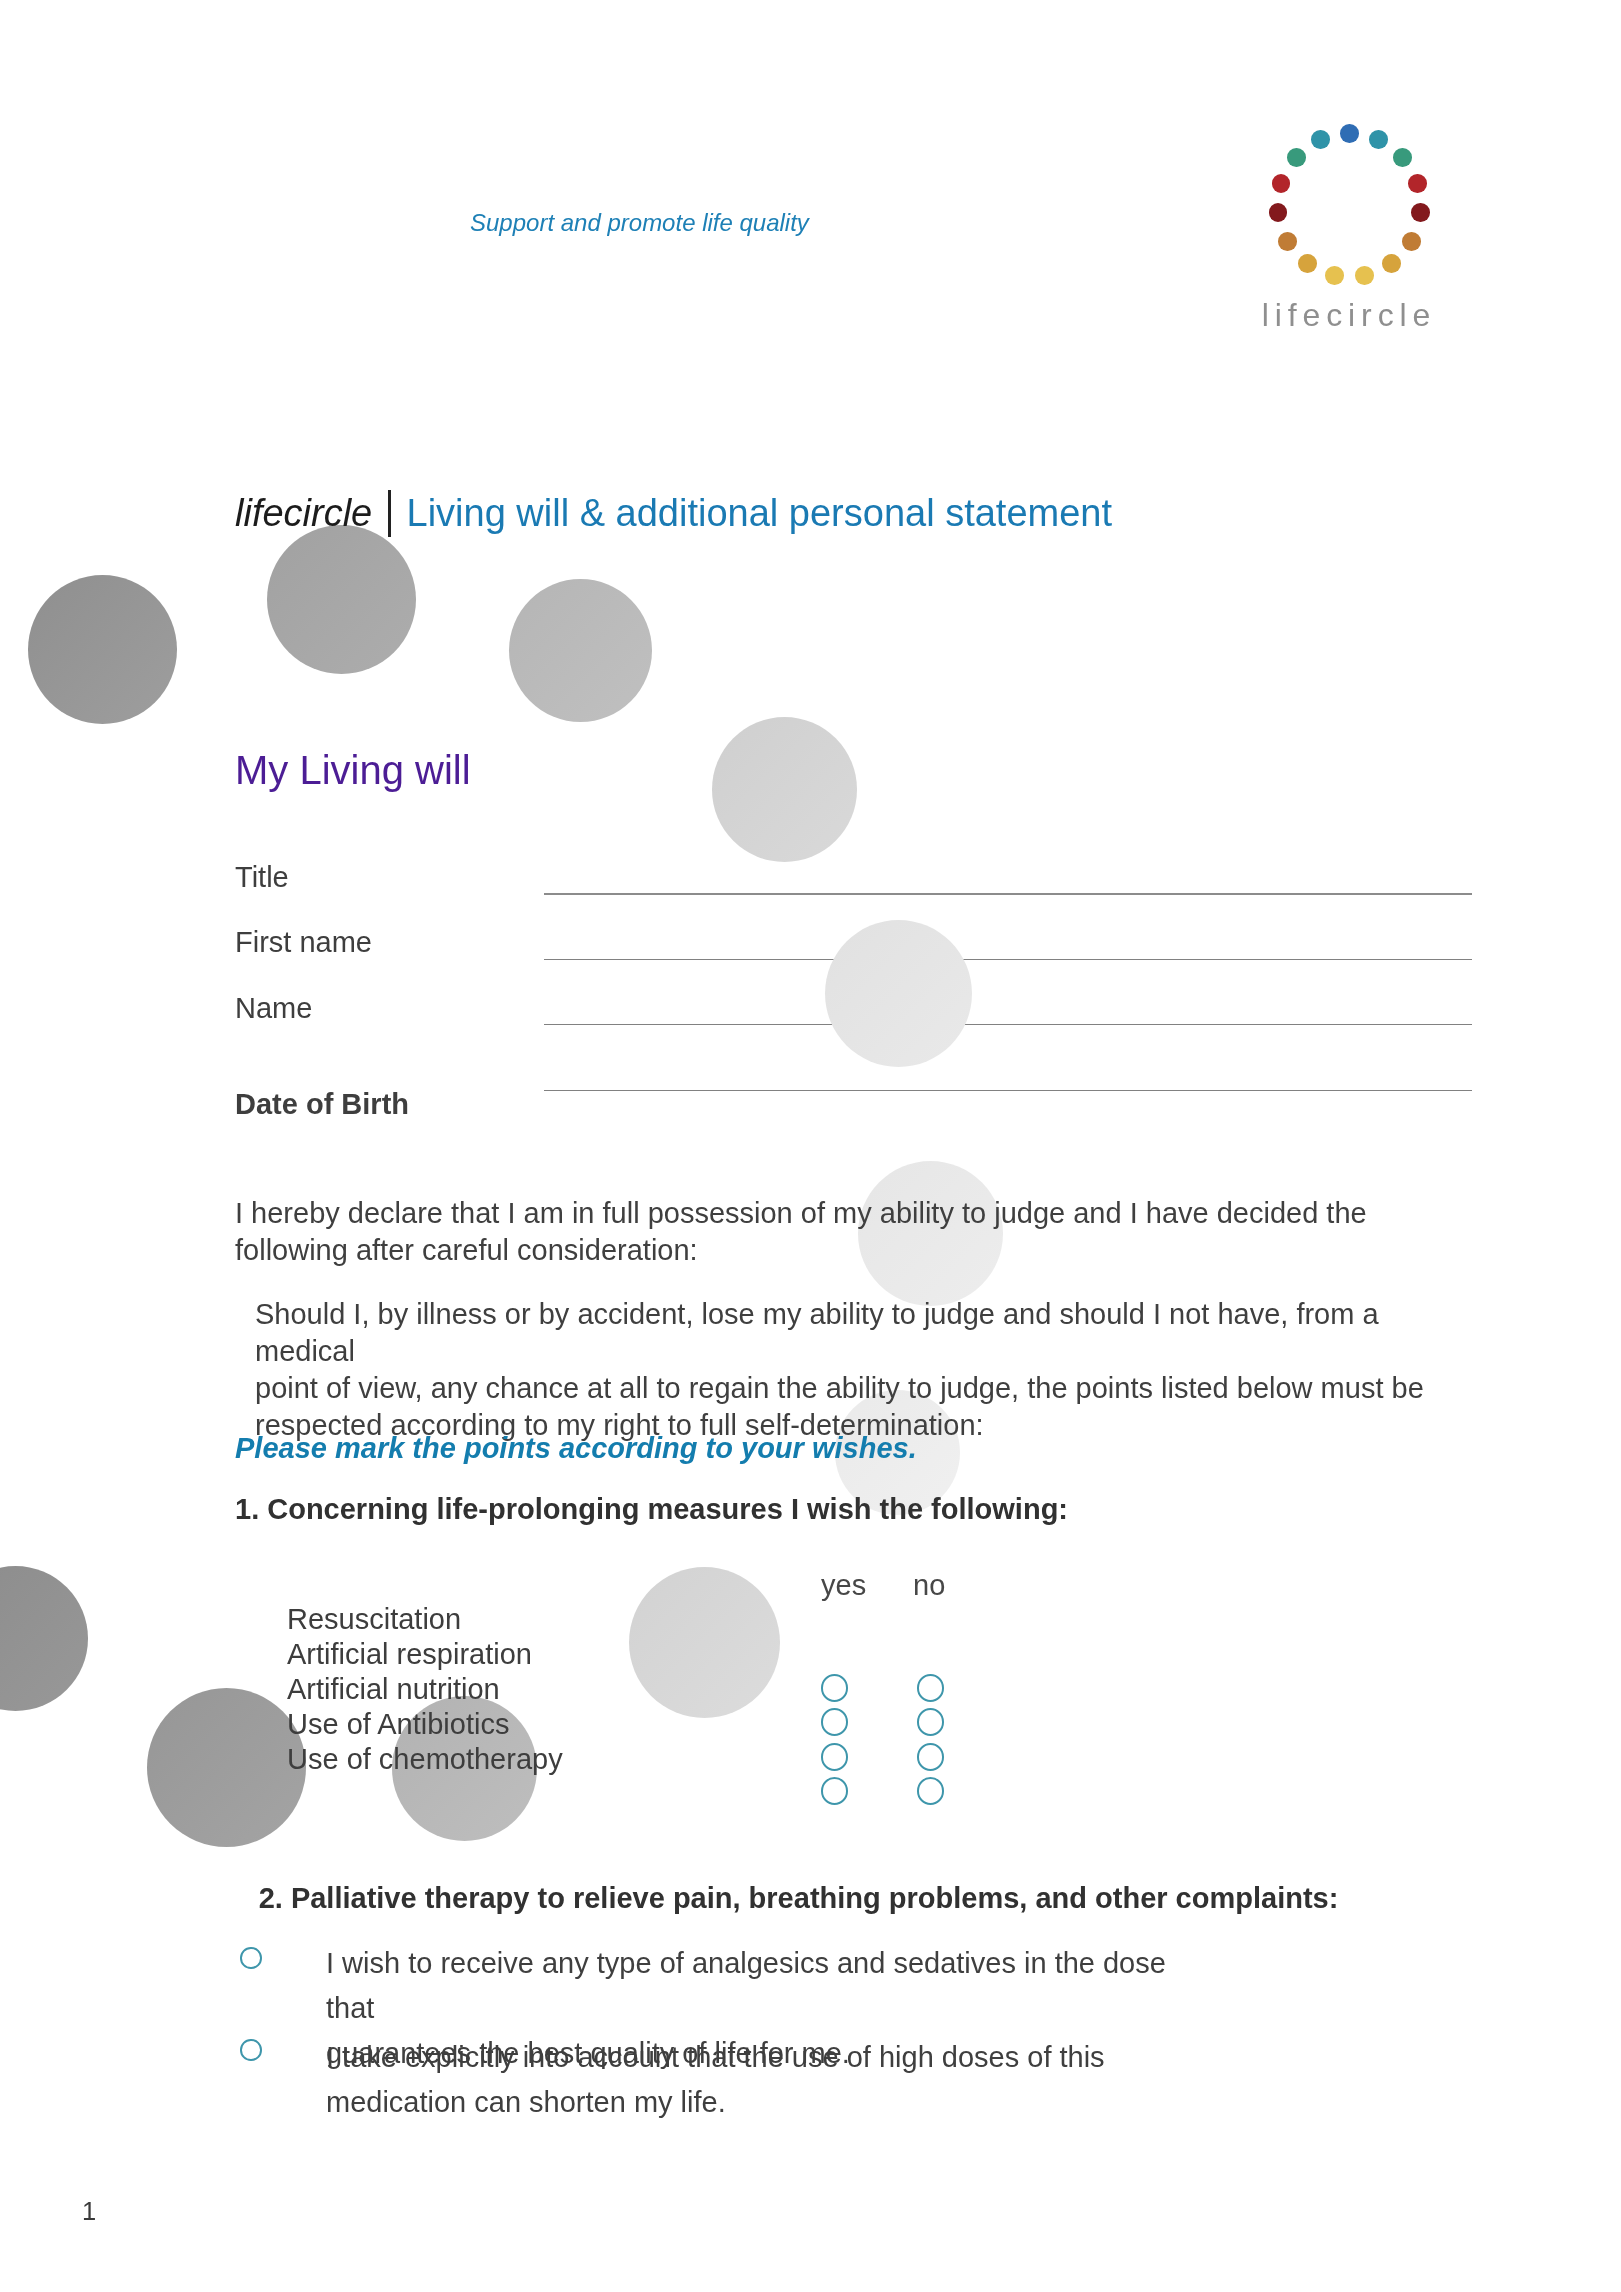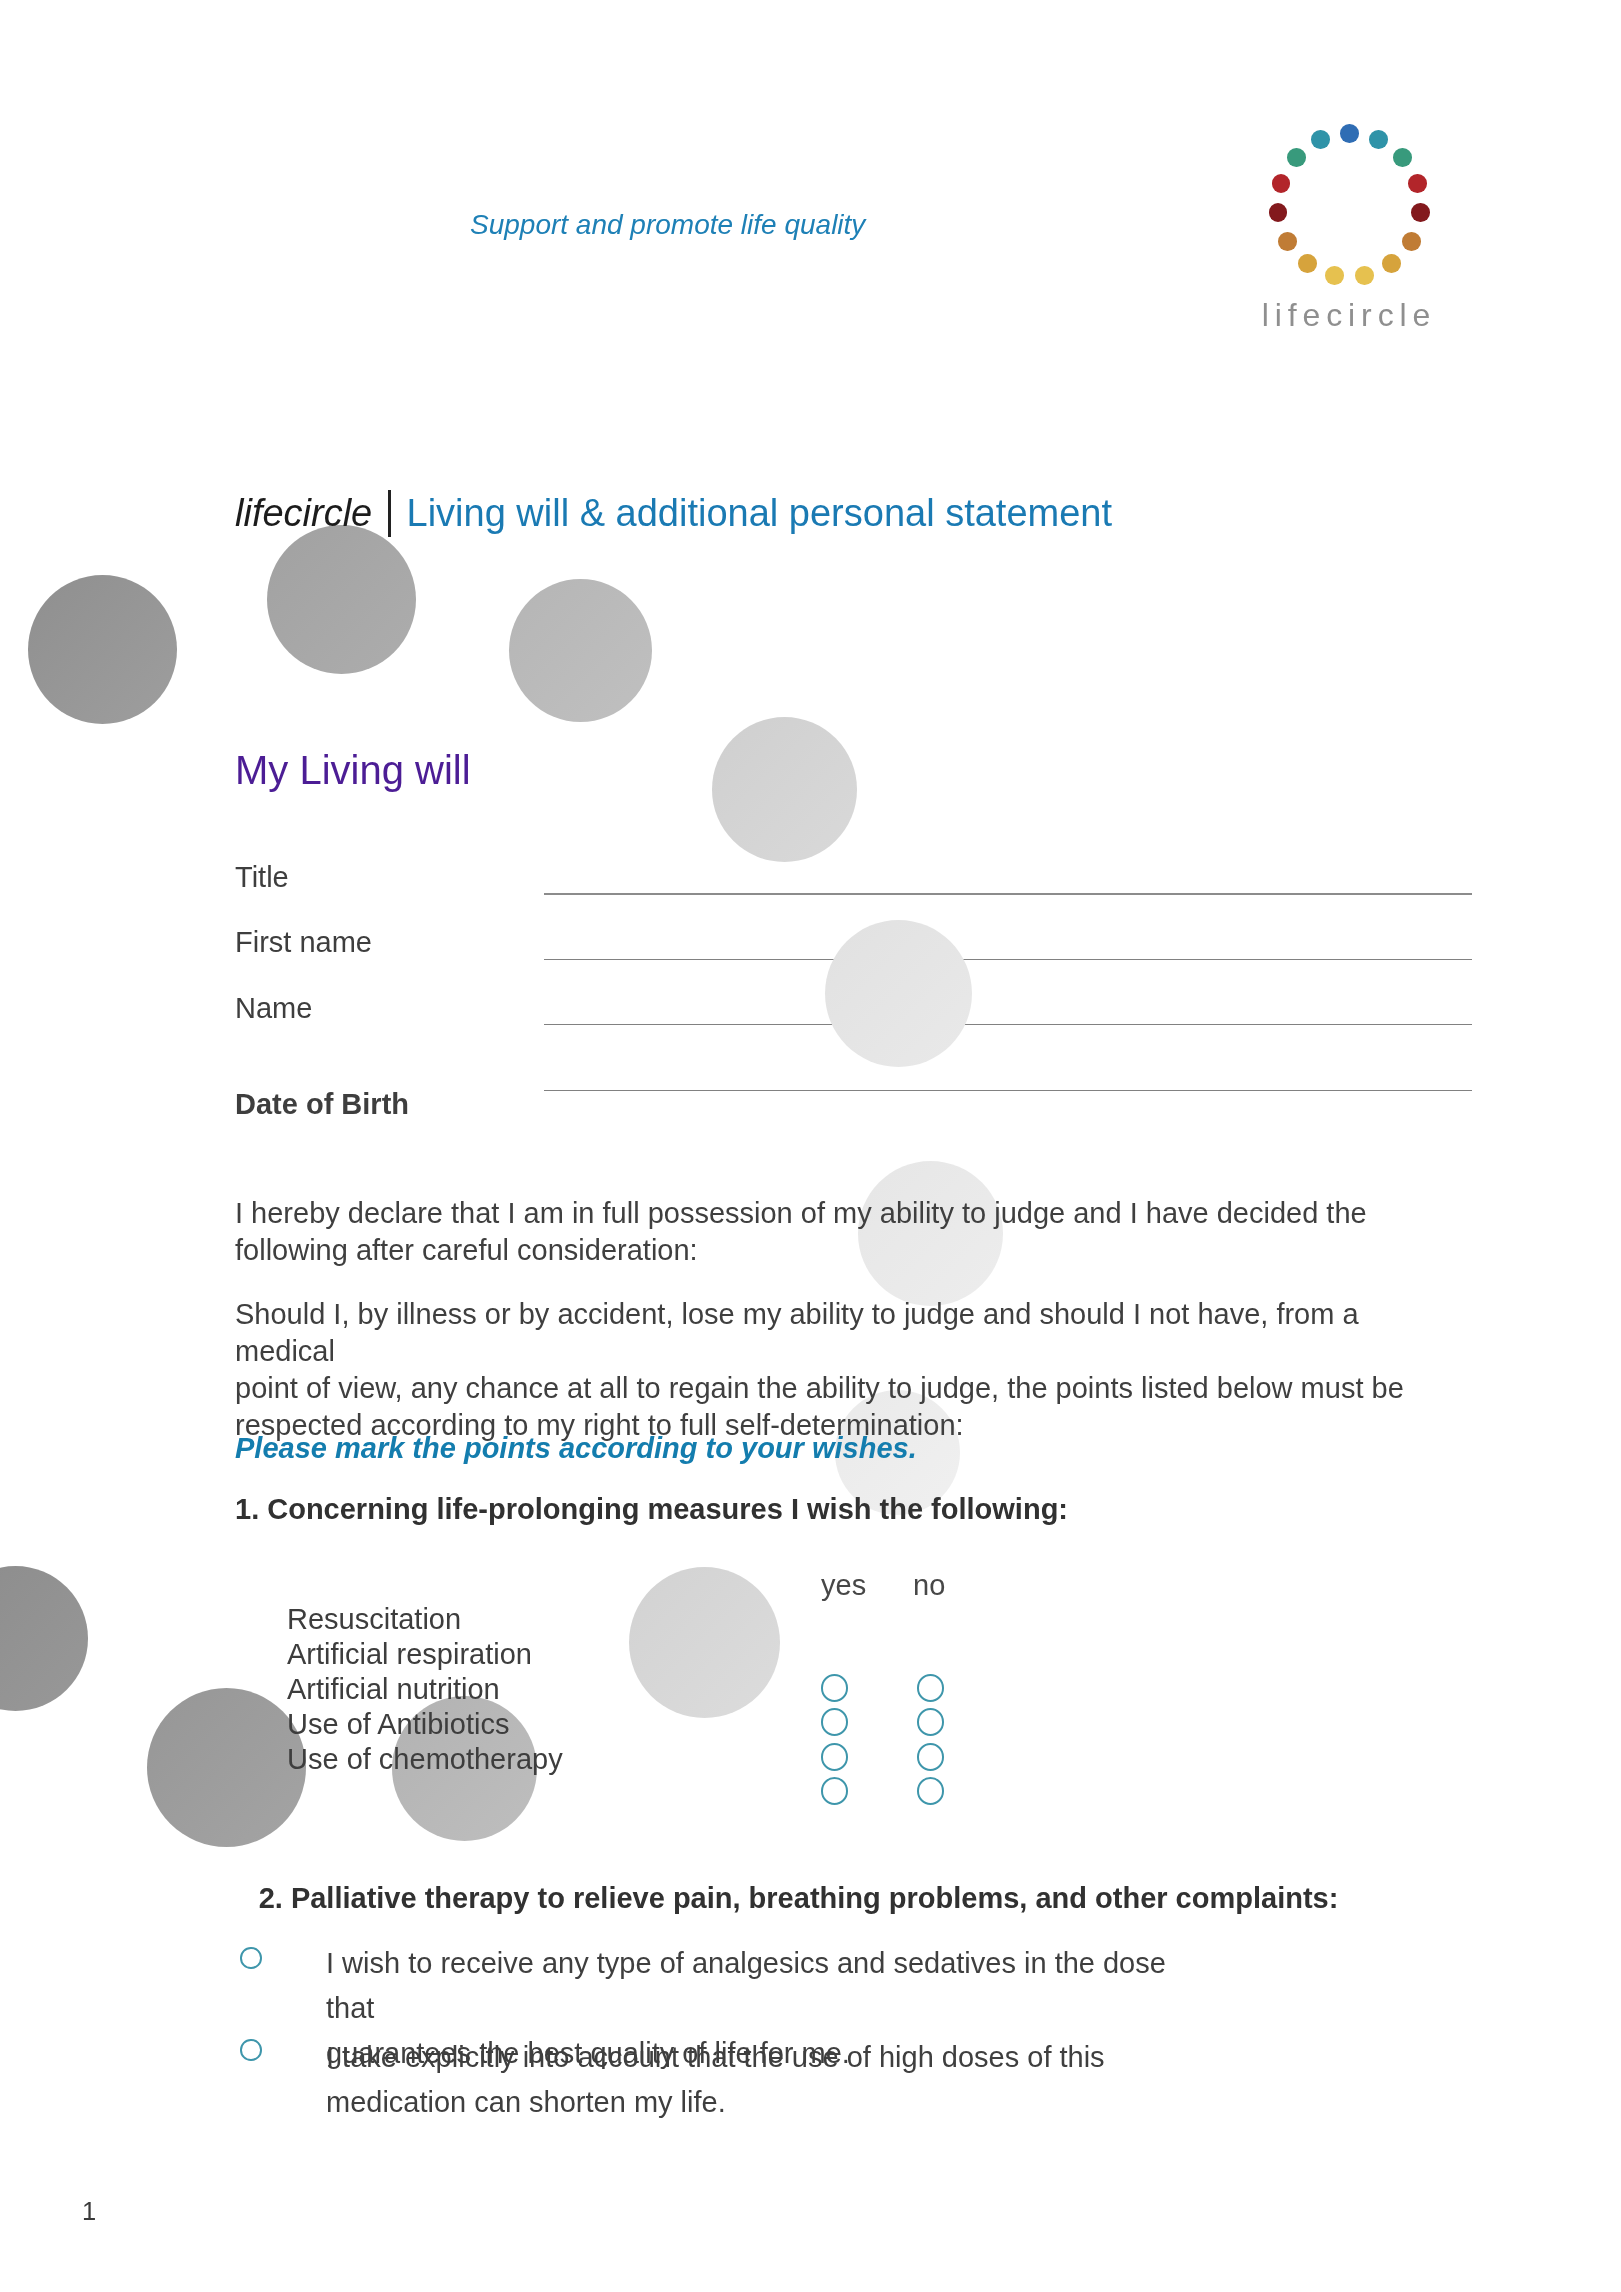--- a/index.html
+++ b/index.html
@@ -3,21 +3,21 @@
 <meta charset="utf-8">
 <style>
   html,body{margin:0;padding:0;}
   body{width:1621px;height:2293px;background:#ffffff;position:relative;overflow:hidden;
        font-family:"Liberation Sans","DejaVu Sans",sans-serif;}
   .page{position:absolute;inset:0;overflow:hidden;}
   .decor{position:absolute;border-radius:50%;z-index:1;}
   .content{position:absolute;z-index:2;}
 
   
-  .tagline{left:470px;top:209px;font-size:28px;font-style:italic;color:#1e80b6;}
+  .tagline{left:470px;top:209px;font-size:24px;font-style:italic;color:#1e80b6;}
   .logo-dots{left:1255px;top:110px;width:188px;height:188px;}
   .logo-dot{position:absolute;width:18.6px;height:18.6px;border-radius:50%;}
   .logo-text{left:1251px;top:297px;width:196px;text-align:center;font-size:32px;
              letter-spacing:5.9px;color:#8f8f8f;font-weight:400;}
 
   
   .doc-title{left:235px;top:490px;display:flex;align-items:center;font-size:38px;}
   .doc-title .brand{font-style:italic;color:#1c1c1c;}
   .doc-title .bar{width:2.9px;height:47px;background:#222;margin:0 15.7px;}
   .doc-title .sub{color:#1a7ab3;}
@@ -25,21 +25,21 @@
   .mlw{left:235px;top:748px;font-size:40px;color:#4c1d95;}
 
   
   .flabel{position:absolute;left:235px;font-size:29px;color:#3e3e3e;}
   .fline{position:absolute;left:544px;width:928px;border-bottom:1px solid #818181;height:0;}
   .fline.first{border-bottom:2px solid #8c8c8c;}
 
   
   .para{left:235px;width:1176px;font-size:29px;line-height:37px;color:#3f3f3f;white-space:pre-line;}
   .p1{top:1195px;}
-  .p2{top:1296px;}
+  .p2{top:1296px;margin-left:20px;}
   .instruction{left:235px;top:1432px;font-size:29px;font-weight:bold;font-style:italic;color:#147dae;}
   .h-sec{left:235px;font-size:29px;font-weight:bold;color:#313131;}
   .h1{top:1493px;}
   .h2{top:1882px;width:1127px;text-align:center;}
 
   .colhead{position:absolute;top:1569px;font-size:29px;color:#474747;}
   .col-yes{left:821px;}
   .col-no{left:913px;}
 
   .items{left:287px;top:1602px;font-size:29px;color:#3d3d3d;}

